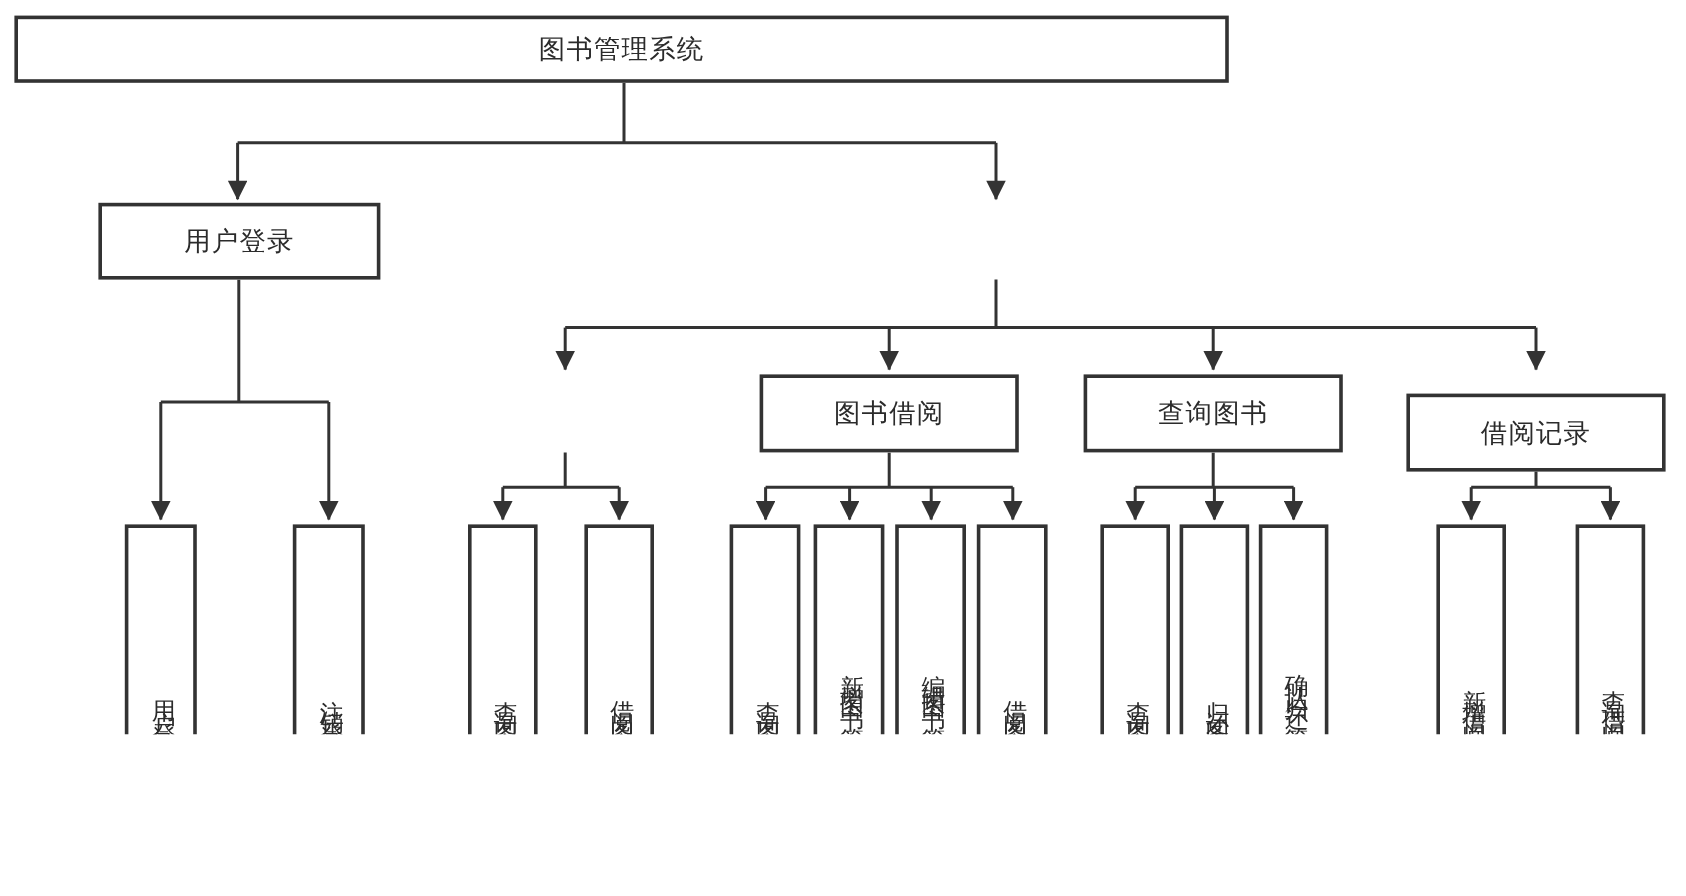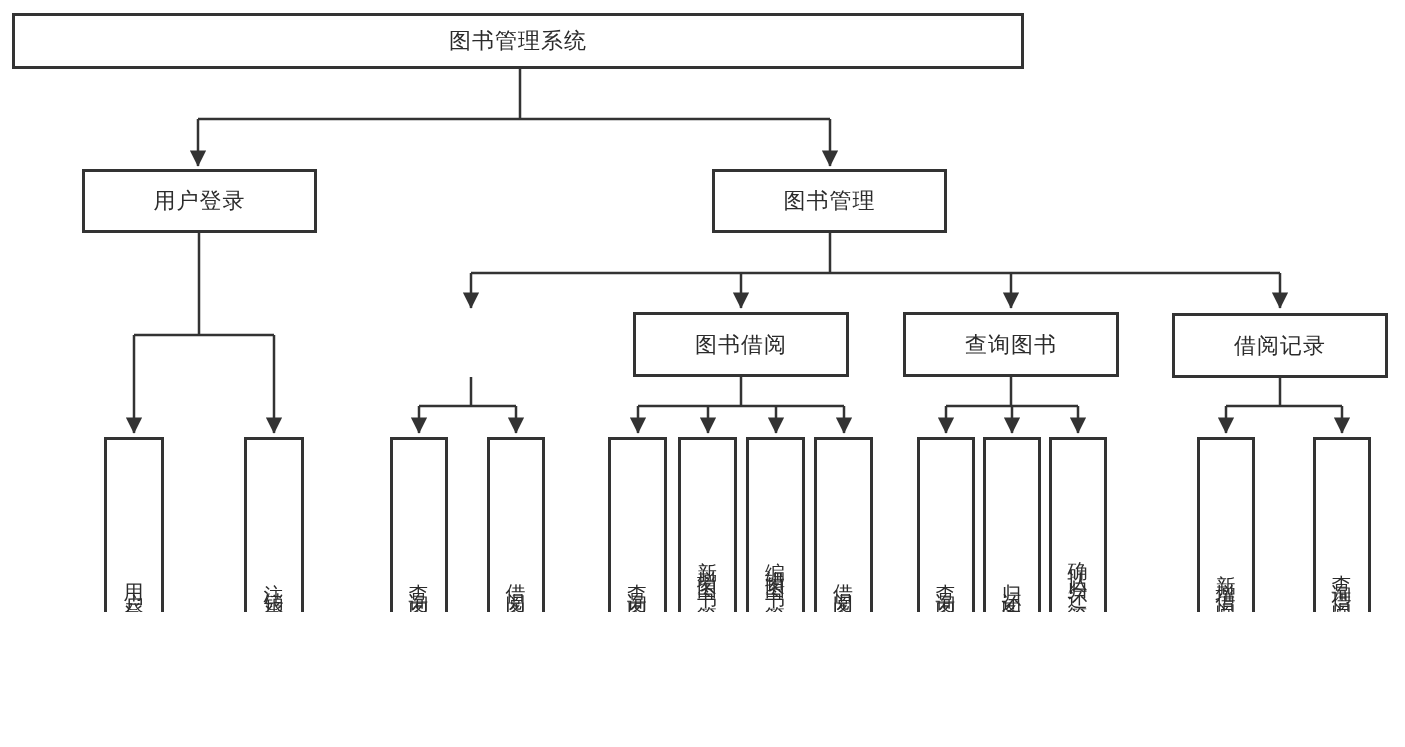--- a/index.html
+++ b/index.html
@@ -1,21 +1,21 @@
 <!DOCTYPE html>
 <html><head>
 <meta charset="utf-8">
 <style>
   html,body{margin:0;padding:0;background:#ffffff;}
   #canvas{
     position:relative;
     width:1405px;height:612px;
     background:#ffffff;
     overflow:hidden;
-    font-family:Liberation Sans, sans-serif;
+    font-family:Liberation Mono, monospace;
   }
   #connectors{position:absolute;left:0;top:0;}
   .box{
     position:absolute;
     box-sizing:border-box;
     background:#ffffff;
     border:3px solid #333333;
     display:flex;
     align-items:center;
     justify-content:center;
@@ -90,31 +90,28 @@
     </g>
   </svg>
 
   <div class="box" style="left:12px;top:13px;width:1012px;height:56px;">
     <span>图书管理系统</span>
   </div>
 
   <div class="box" style="left:82px;top:169px;width:235px;height:64px;">
     <span>用户登录</span>
   </div>
-  <div class="box" style="left:712px;top:169px;width:235px;height:64px;">
-    <span>图书管理</span>
-  </div>
 
   <div class="box" style="left:633px;top:312px;width:216px;height:65px;">
     <span>图书借阅</span>
   </div>
   <div class="box" style="left:903px;top:312px;width:216px;height:65px;">
     <span>查询图书</span>
   </div>
-  <div class="box" style="left:1172px;top:313px;width:216px;height:65px;">
+  <div class="box" style="left:1172px;top:328px;width:216px;height:65px;">
     <span>借阅记录</span>
   </div>
 
   <div class="box leaf" style="left:104px;top:437px;width:60px;height:298px;">
     <span>用户登录</span>
   </div>
   <div class="box leaf" style="left:244px;top:437px;width:60px;height:298px;">
     <span>注销登录</span>
   </div>
 

